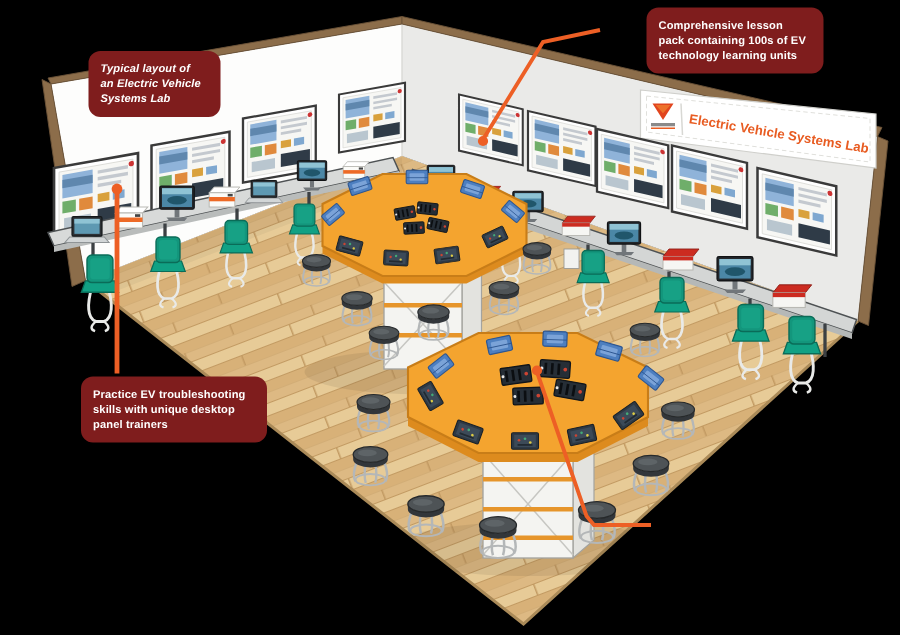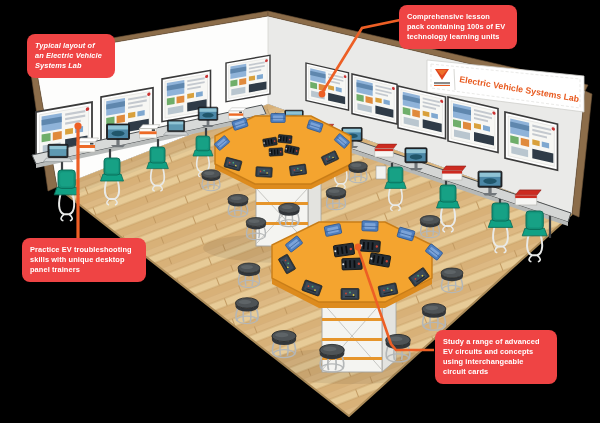--- a/index.html
+++ b/index.html
@@ -1,24 +1,24 @@
 <!DOCTYPE html>
 <html><head>
 <meta charset="utf-8">
 <style>
   html,body{margin:0;padding:0;background:#000;}
   .stage{position:relative;width:600px;height:423px;background:#000;overflow:hidden;
          font-family:"Liberation Sans",sans-serif;}
   .stage svg{position:absolute;left:0;top:0;}
-  .callout{position:absolute;background:#ef4444;color:#fff;font-size:7.4px;font-weight:700;
+  .callout{position:absolute;background:#7f1d1d;color:#fff;font-size:7.4px;font-weight:700;
            line-height:1.34;padding:7px 8px;border-radius:8px;white-space:pre-line;
-           letter-spacing:.1px;z-index:5;}
+           letter-spacing:.1px;z-index:5;margin-left:32px;}
   .c1{left:27px;top:34px;width:72px;font-style:italic;}
   .c2{left:399px;top:5px;width:102px;}
-  .c3{left:22px;top:238px;width:108px;}
+  .c3{left:22px;top:251px;width:108px;}
   .c4{left:435px;top:330px;width:106px;}
 </style>
 </head>
 <body>
 
 <div class="stage">
 <svg width="600" height="423" viewBox="0 0 600 423">
   <defs>
     <pattern id="wood" width="90" height="22" patternUnits="userSpaceOnUse" patternTransform="rotate(-21)">
       <rect width="90" height="22" fill="#E2C28C"></rect>
@@ -303,17 +303,13 @@
 
 <div class="callout c1">Typical layout of
 an Electric Vehicle
 Systems Lab</div>
 <div class="callout c2">Comprehensive lesson
 pack containing 100s of EV
 technology learning units</div>
 <div class="callout c3">Practice EV troubleshooting
 skills with unique desktop
 panel trainers</div>
-<div class="callout c4">Study a range of advanced
-EV circuits and concepts
-using interchangeable
-circuit cards</div>
 </div>
 
 </body></html>

